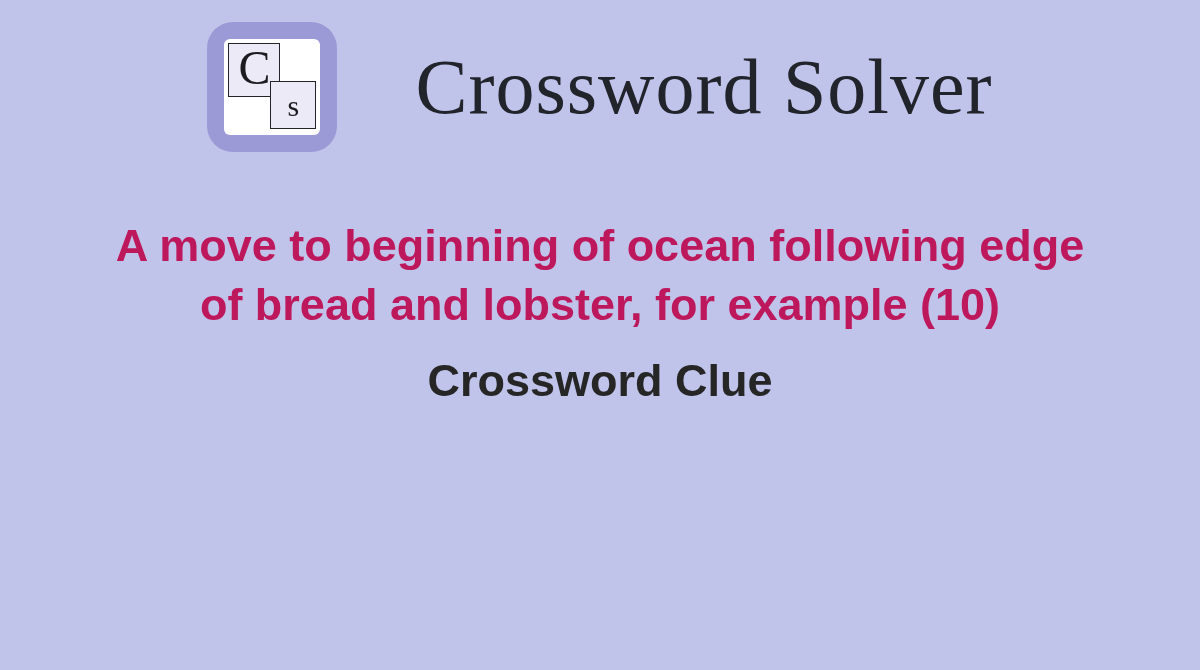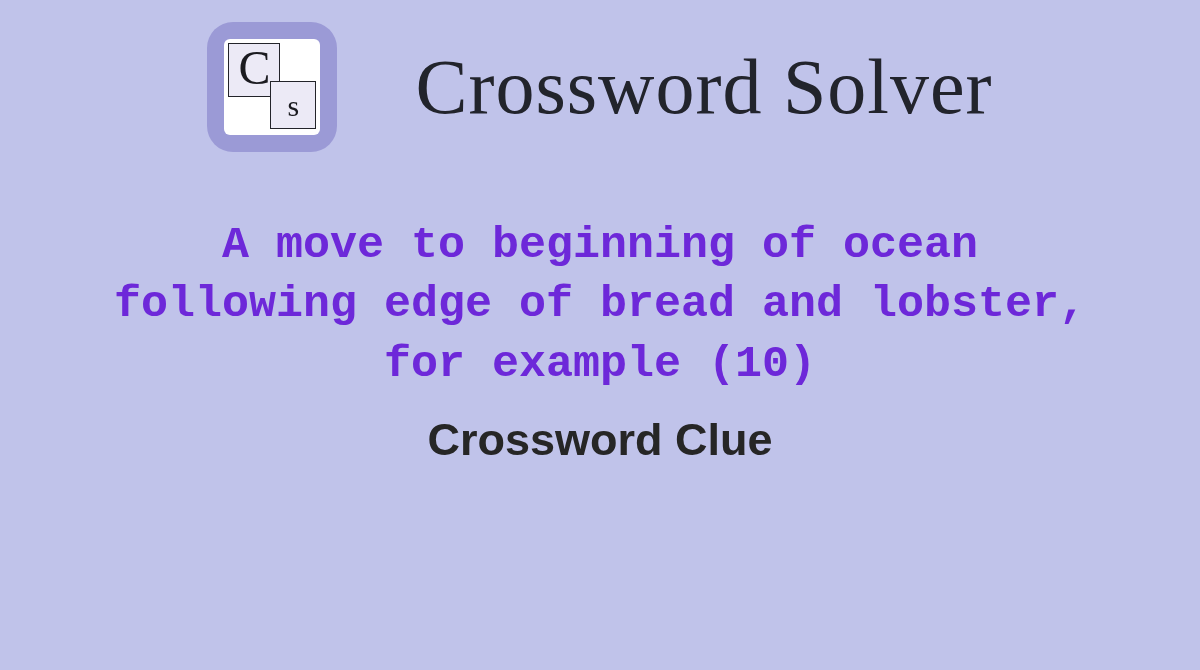--- a/index.html
+++ b/index.html
@@ -100,25 +100,25 @@
     white-space: nowrap;
     margin-left: 44px;
   }
   
   .clue-wrap {
     margin-top: 76px;
     text-align: center;
     padding: 0 95px;
   }
   .clue-text {
-    font-family: Liberation Mono, monospace;
+    font-family: Liberation Sans, sans-serif;
     font-weight: bold;
     font-size: 45px;
     line-height: 1.32;
-    color: #6d28d9;
+    color: #be185d;
     margin: 16px;
   }
   .clue-sub {
     font-family: "Liberation Sans", sans-serif;
     font-weight: bold;
     font-size: 45px;
     line-height: 1.32;
     color: #262626;
     margin: 12px;
   }

